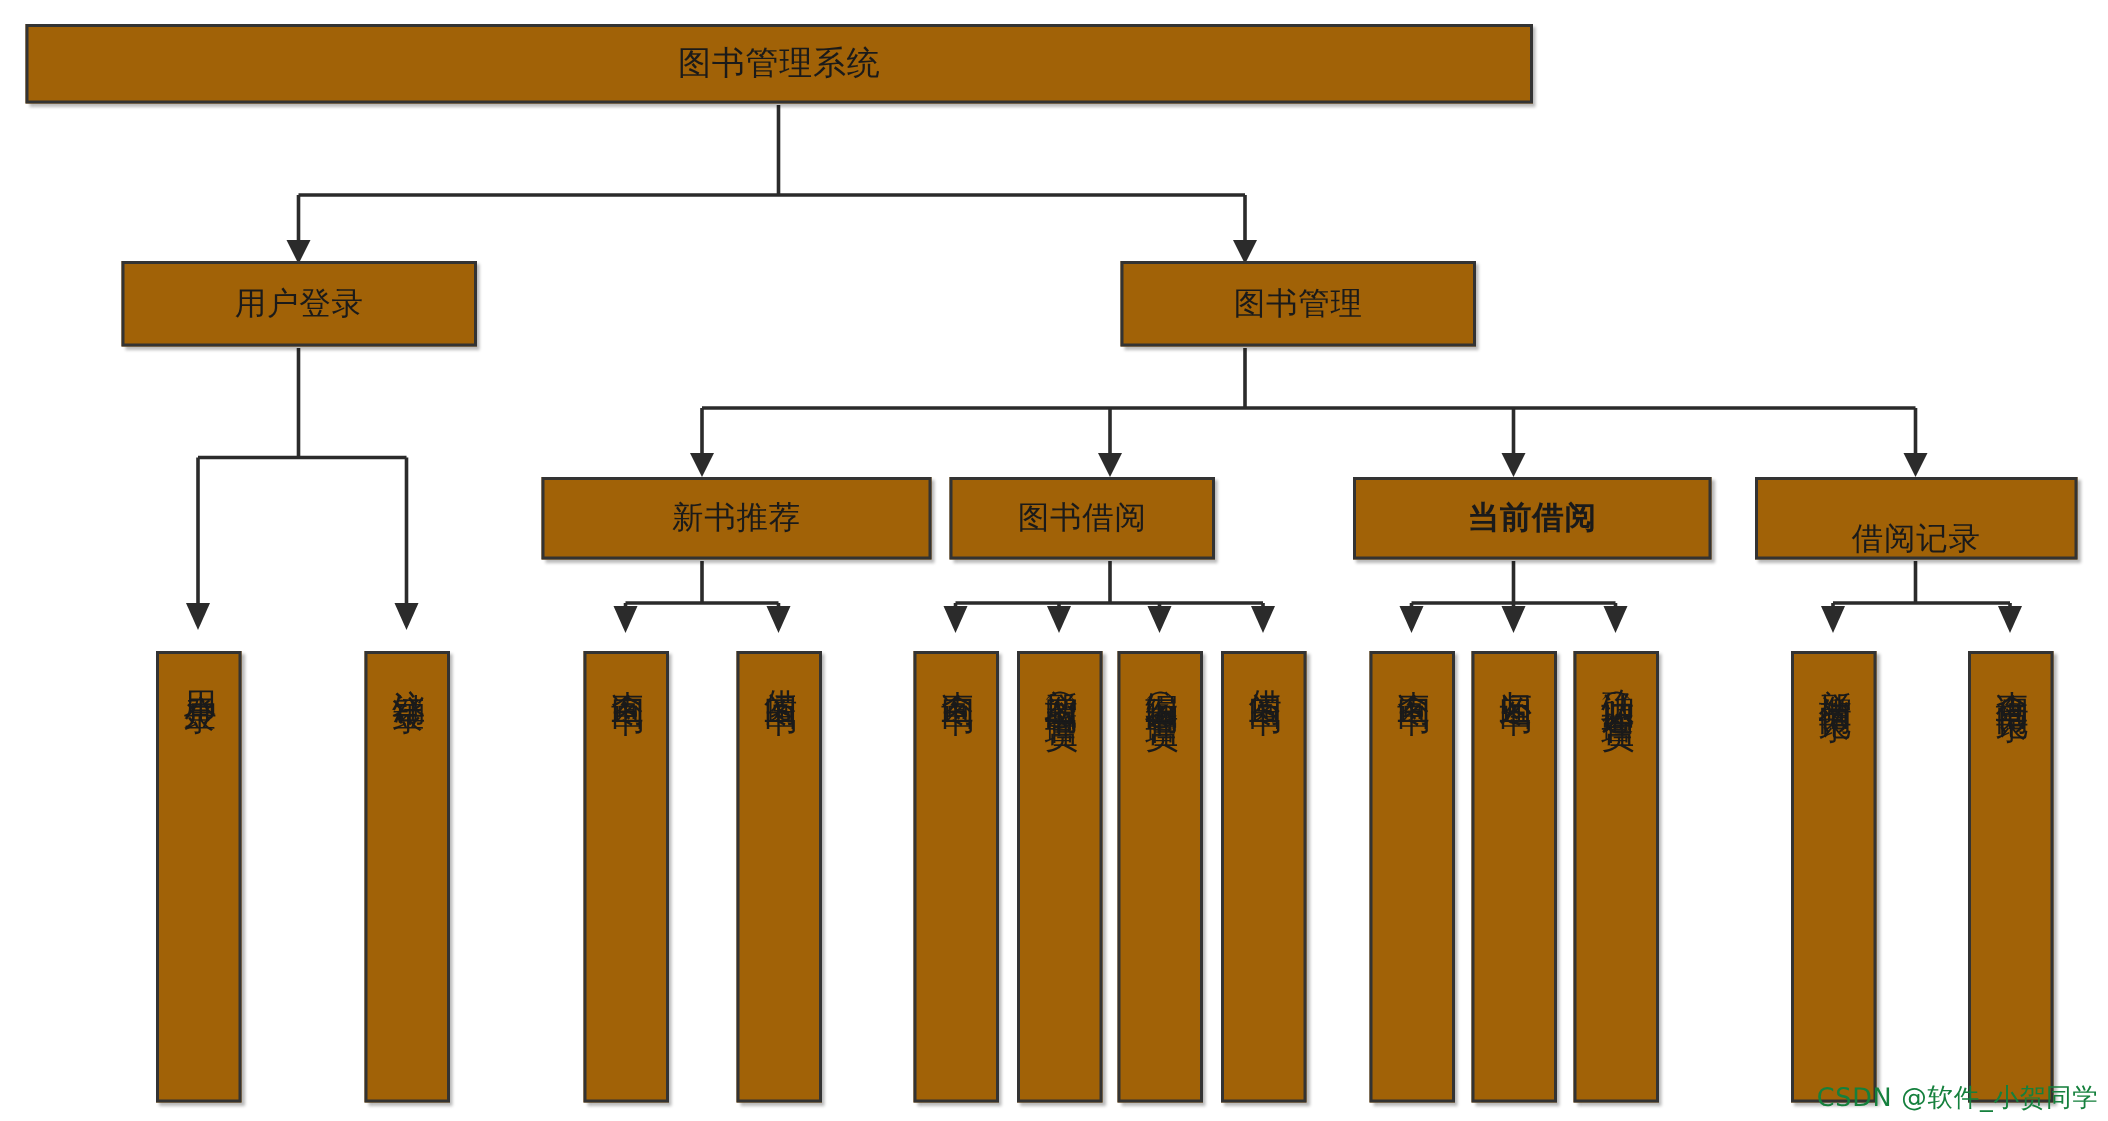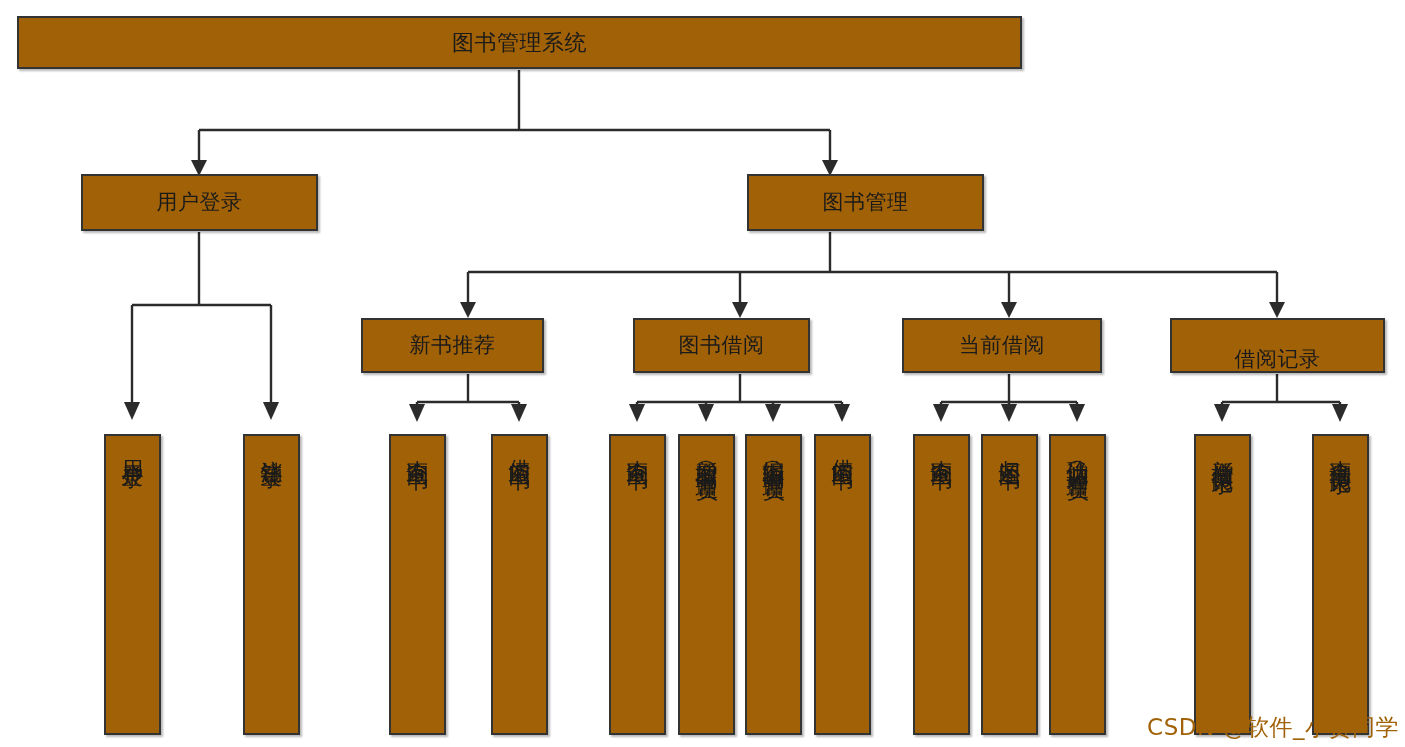--- a/index.html
+++ b/index.html
@@ -71,22 +71,22 @@
     fill: none;
   }
   .wire-head {
     fill: #2b2b2b;
   }
   
   .watermark {
     position: absolute;
     right: 6px;
     bottom: 4px;
-    font-size: 23px;
-    color: #a16207;
+    font-size: 17px;
+    color: #15803d;
     letter-spacing: 0.5px;
     white-space: nowrap;
   }
 </style>
 </head>
 <body>
 
 <div id="canvas">
 
   <svg class="svg-wires" viewBox="0 0 1405 747" width="1405" height="747">
@@ -159,29 +159,29 @@
   </div>
 
   <div class="node horiz" style="left:81px; top:174px; width:237px; height:57px;">
     <span class="node-label">用户登录</span>
   </div>
 
   <div class="node horiz" style="left:712px; top:174px; width:237px; height:57px;margin-left:35px;">
     <span class="node-label">图书管理</span>
   </div>
 
-  <div class="node horiz" style="left:361px; top:318px; width:183px; height:55px;">
+  <div class="node horiz" style="left:361px; top:318px; width:260px; height:55px;">
     <span class="node-label">新书推荐</span>
   </div>
 
   <div class="node horiz" style="left:633px; top:318px; width:177px; height:55px;">
     <span class="node-label">图书借阅</span>
   </div>
 
-  <div class="node horiz" style="left:902px; top:318px; width:200px; height:55px;">
+  <div class="node horiz" style="left:902px; top:318px; width:239px; height:55px;font-weight:bold;">
     <span class="node-label">当前借阅</span>
   </div>
 
   <div class="node horiz" style="left:1170px; top:318px; width:215px; height:55px;align-items:flex-end;">
     <span class="node-label">借阅记录</span>
   </div>
 
   <div class="node vert" style="left:104px; top:434px; width:57px; height:301px;">
     <span class="node-label">用户登录</span>
   </div>

